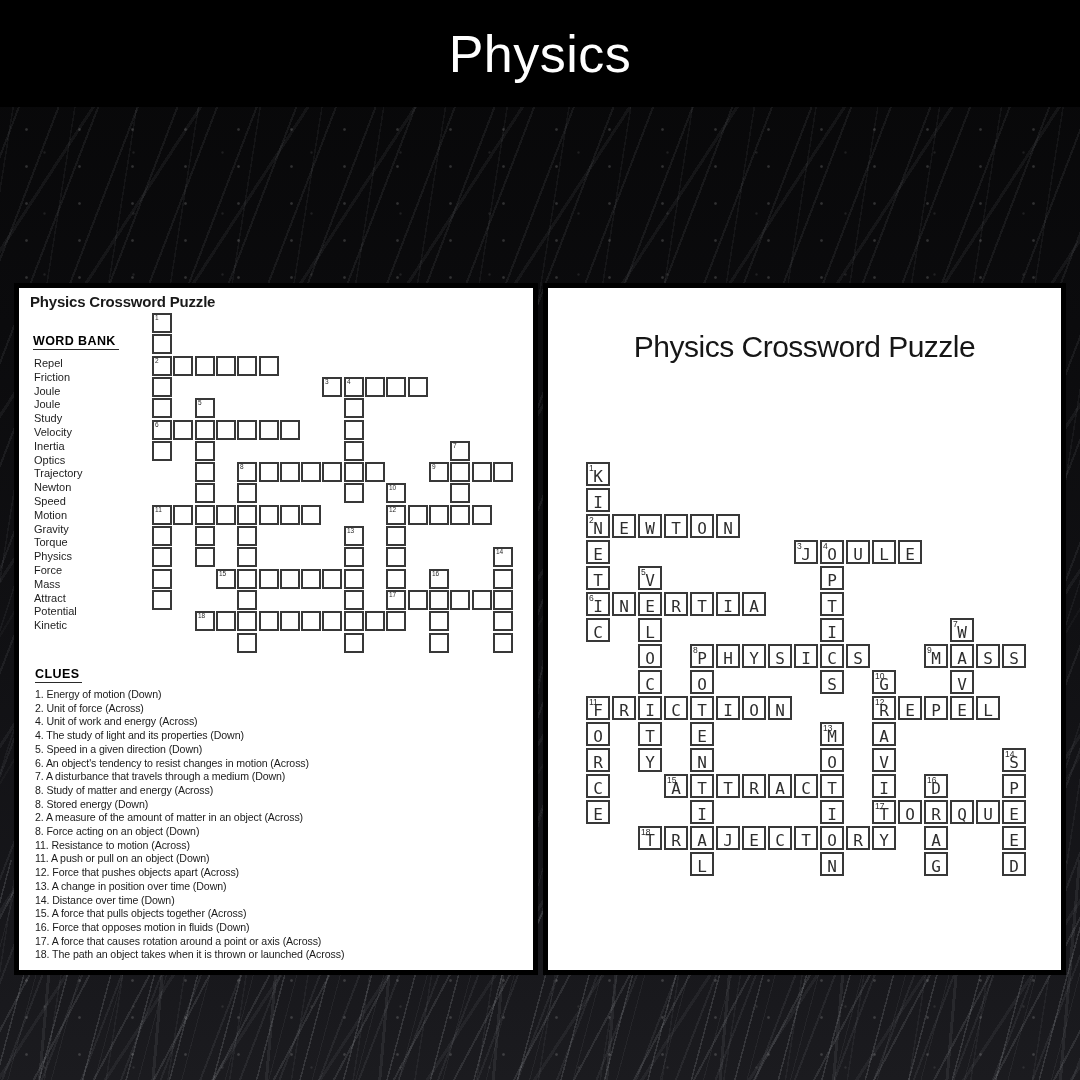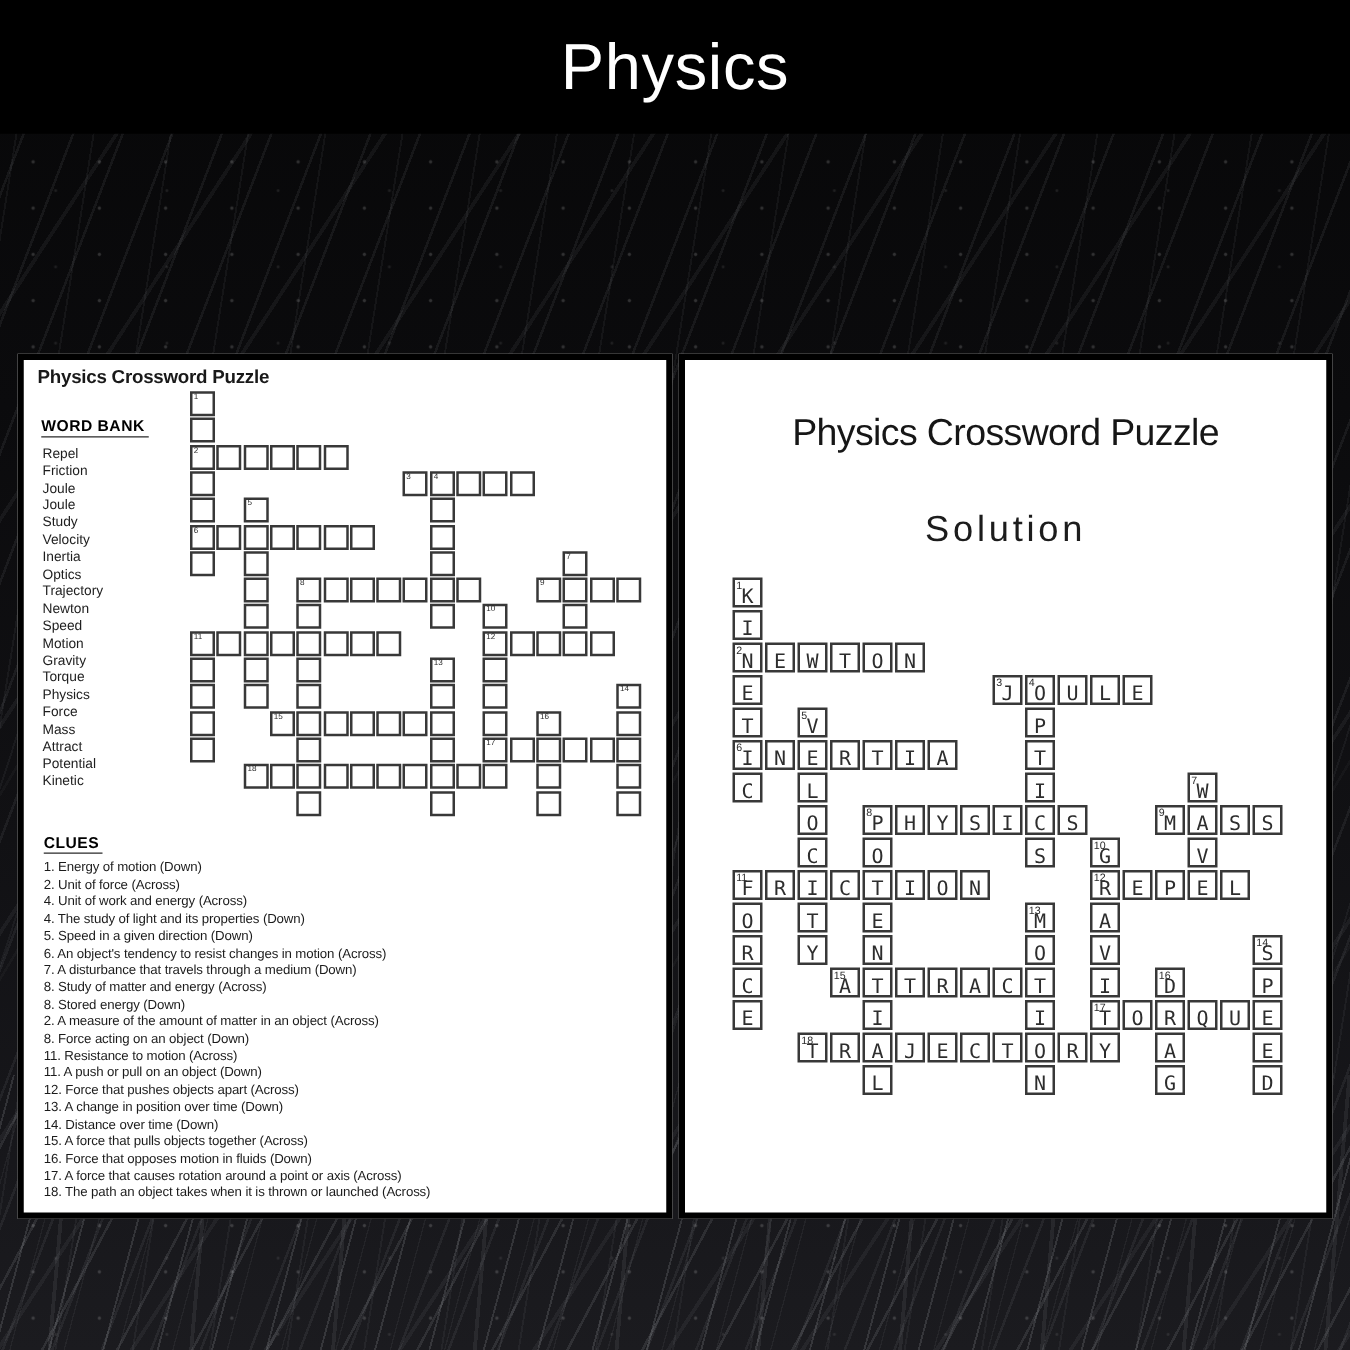--- a/index.html
+++ b/index.html
@@ -258,21 +258,20 @@
         <div class="clue-item">14. Distance over time (Down)</div>
         <div class="clue-item">15. A force that pulls objects together (Across)</div>
         <div class="clue-item">16. Force that opposes motion in fluids (Down)</div>
         <div class="clue-item">17. A force that causes rotation around a point or axis (Across)</div>
         <div class="clue-item">18. The path an object takes when it is thrown or launched (Across)</div>
       </div>
   </div>
 
   <div class="page page-right">
     <div class="sol-title">Physics Crossword Puzzle</div>
-    <div class="sol-sub">Solution</div>
     <div class="grid solution-grid" id="solution-grid" style="left: 38px; top: 174px; width: 440px; height: 414px;">
         <div class="cell" style="left: 0px; top: 0px; width: 24px; height: 24px;">
           <span class="num">1</span>
           <span class="letter">K</span>
         </div>
         <div class="cell" style="left: 0px; top: 26px; width: 24px; height: 24px;">
           <span class="letter">I</span>
         </div>
         <div class="cell" style="left: 0px; top: 52px; width: 24px; height: 24px;">
           <span class="num">2</span>

